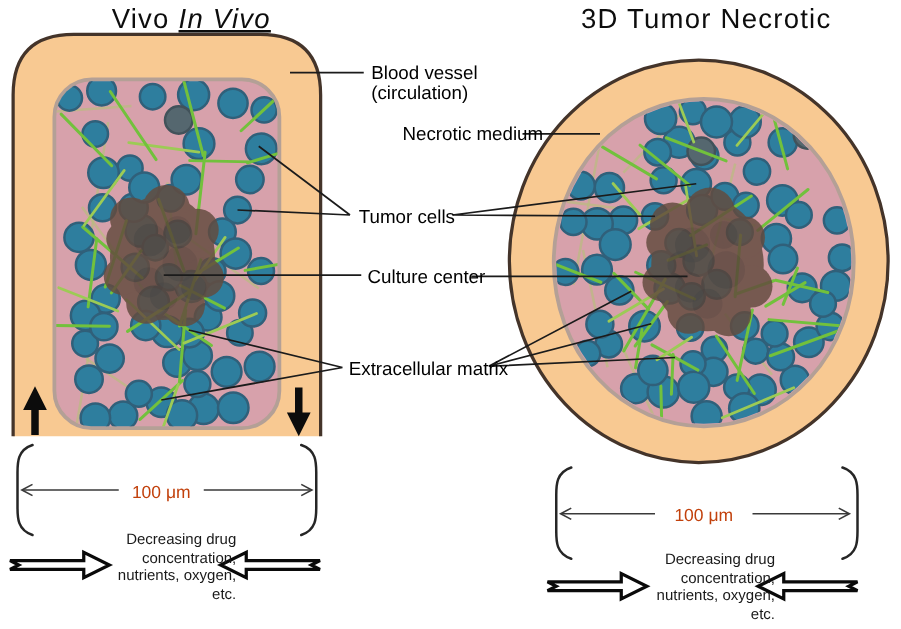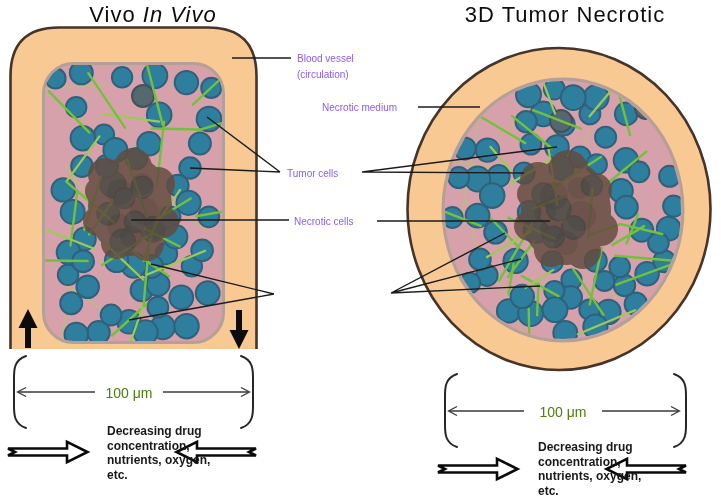--- a/index.html
+++ b/index.html
@@ -1,23 +1,23 @@
 <!DOCTYPE html>
 <html style="--vessel-orange: #f8c992; --outline-dark: #44342a; --matrix-pink: #d7a1ab; --inner-ring: #b4a096; --cell-fill: #2e7e9e; --cell-stroke: #30607a; --ecm-green: #72c13c; --strand-olive: #b9bd7f; --necrotic-brown: #644c3f; --gray-cell: #55676f;"><head>
 <meta charset="utf-8">
 <style>
   html,body{margin:0;padding:0;background:#fff;}
   .canvas{position:relative;width:721px;height:503px;background:#fff;overflow:hidden;
           font-family:"Liberation Sans",sans-serif;color:#111;}
   svg{position:absolute;left:0;top:0;}
   .title{position:absolute;font-size:22px;letter-spacing:1px;text-align:center;white-space:pre;color:#0d0d0d;}
-  .title .it{font-style:italic;}
-  .lbl{position:absolute;font-size:10px;line-height:16px;color:#8b5cf6;white-space:nowrap;}
-  .dim{position:absolute;font-size:14px;width:64px;text-align:center;color:#4d7c0f;background:#fff;}
-  .note{position:absolute;font-size:12px;font-weight:700;line-height:14.5px;width:110px;text-align:left;color:#191919;margin-left:28px;}
+  .title .it{font-style:italic;text-decoration:underline;}
+  .lbl{position:absolute;font-size:15px;line-height:16px;color:#000000;white-space:nowrap;}
+  .dim{position:absolute;font-size:14px;width:64px;text-align:center;color:#c2410c;background:#fff;}
+  .note{position:absolute;font-size:12px;font-weight:400;line-height:14.5px;width:110px;text-align:right;color:#191919;}
   
   .orange{fill:var(--vessel-orange);stroke:var(--outline-dark);stroke-width:2.6;}
   .pinkzone{fill:var(--matrix-pink);stroke:var(--inner-ring);stroke-width:3;}
   .cell{fill:var(--cell-fill);stroke:var(--cell-stroke);stroke-width:2;}
   .cellg{fill:var(--gray-cell);stroke:#42525a;stroke-width:2;}
   .ecm{stroke:var(--ecm-green);stroke-width:2.4;stroke-linecap:round;}
   .ecm2{stroke:#9ccb55;stroke-width:2.2;stroke-linecap:round;}
   .strand{stroke:var(--strand-olive);stroke-width:2;opacity:.7;}
   .nec{fill:var(--necrotic-brown);}
   .nec2{fill:#4e3d35;opacity:.5;}
@@ -333,22 +333,23 @@
 
   <div class="lbl" style="left:297px;top:51px;">
     <div>Blood vessel</div>
     <div>(circulation)</div>
   </div>
 
   <div class="lbl" style="left:322px;top:100px;">Necrotic medium</div>
 
   <div class="lbl" style="left:287px;top:166px;">Tumor cells</div>
 
-  <div class="lbl" style="left:294px;top:214px;">Necrotic cells</div>
-
+  <div class="lbl" style="left:294px;top:214px;">Culture center</div>
+
+  <div class="lbl" style="left:279px;top:288px;">Extracellular matrix</div>
 
   <div class="dim" style="left:97px;top:385px;">100 μm</div>
 
   <div class="dim" style="left:531px;top:404px;">100 μm</div>
 
   <div class="note" style="left:79px;top:424px;">
     <div>Decreasing drug</div>
     <div>concentration,</div>
     <div>nutrients, oxygen,</div>
     <div>etc.</div>

